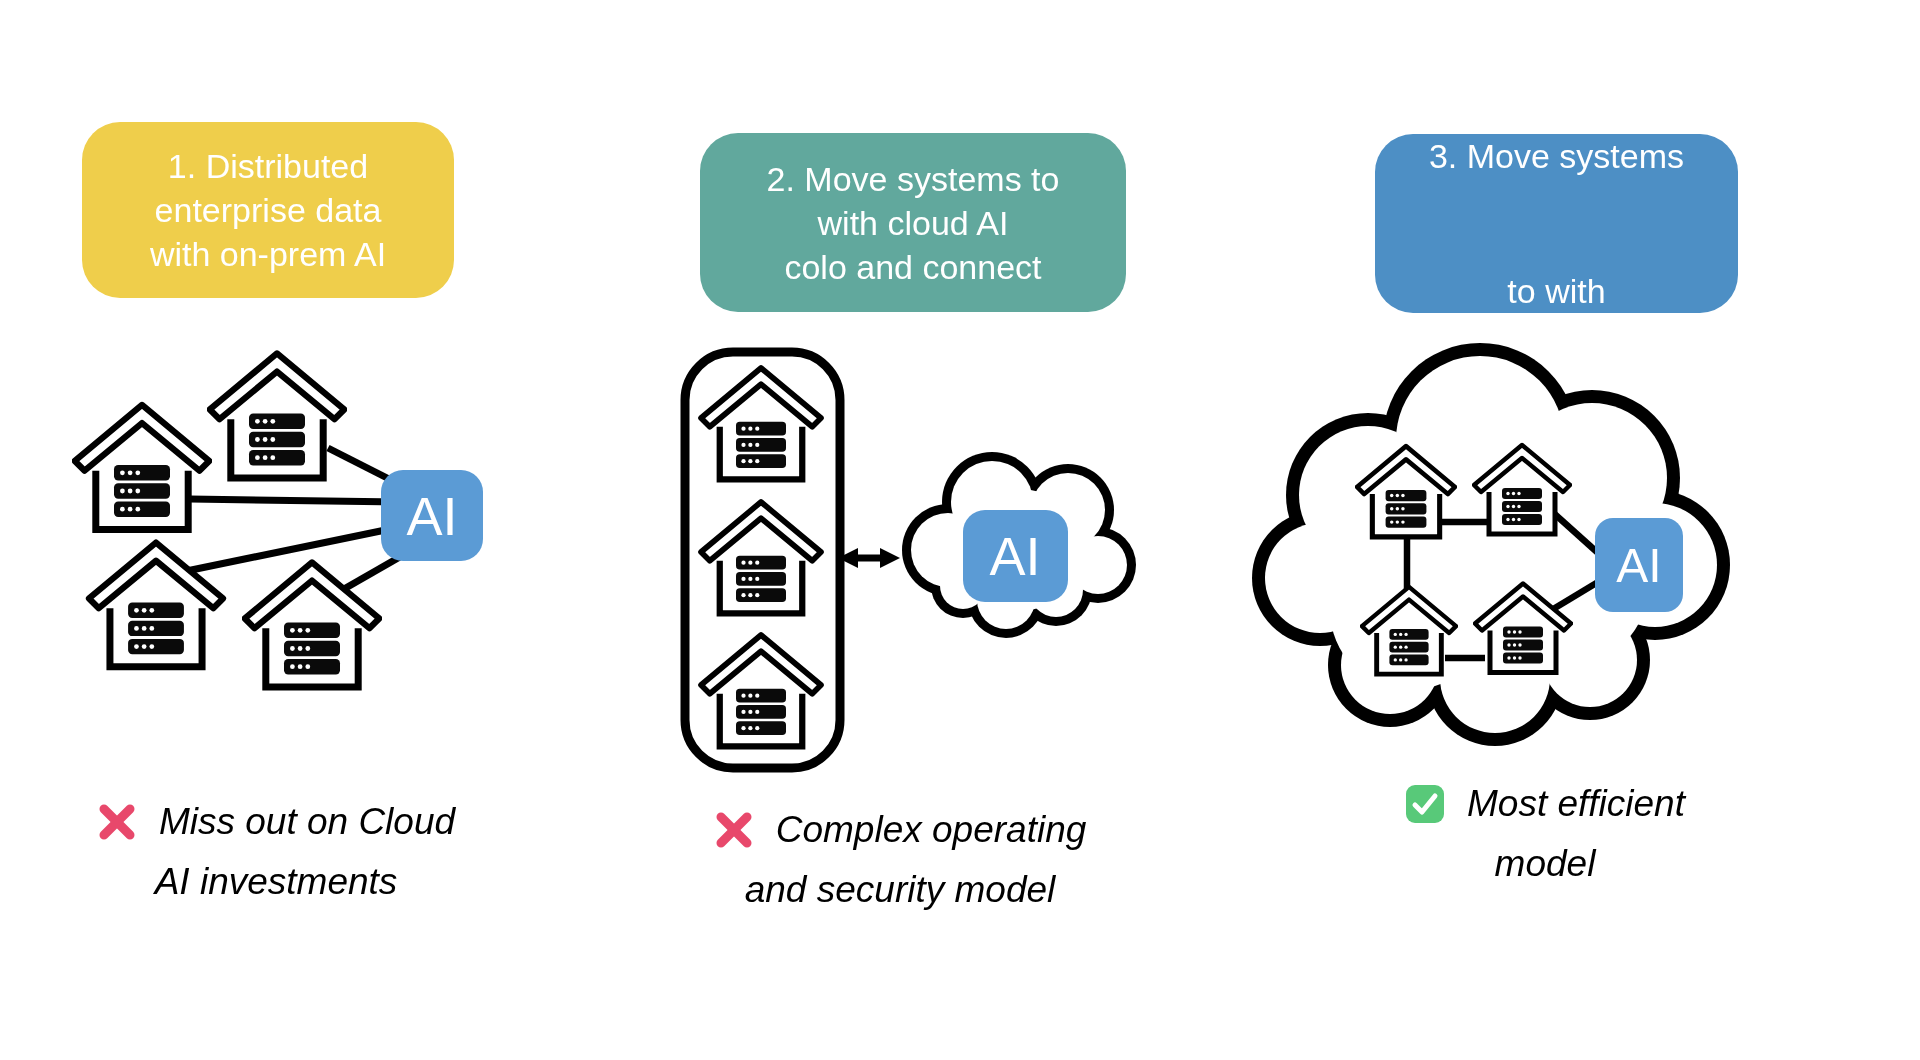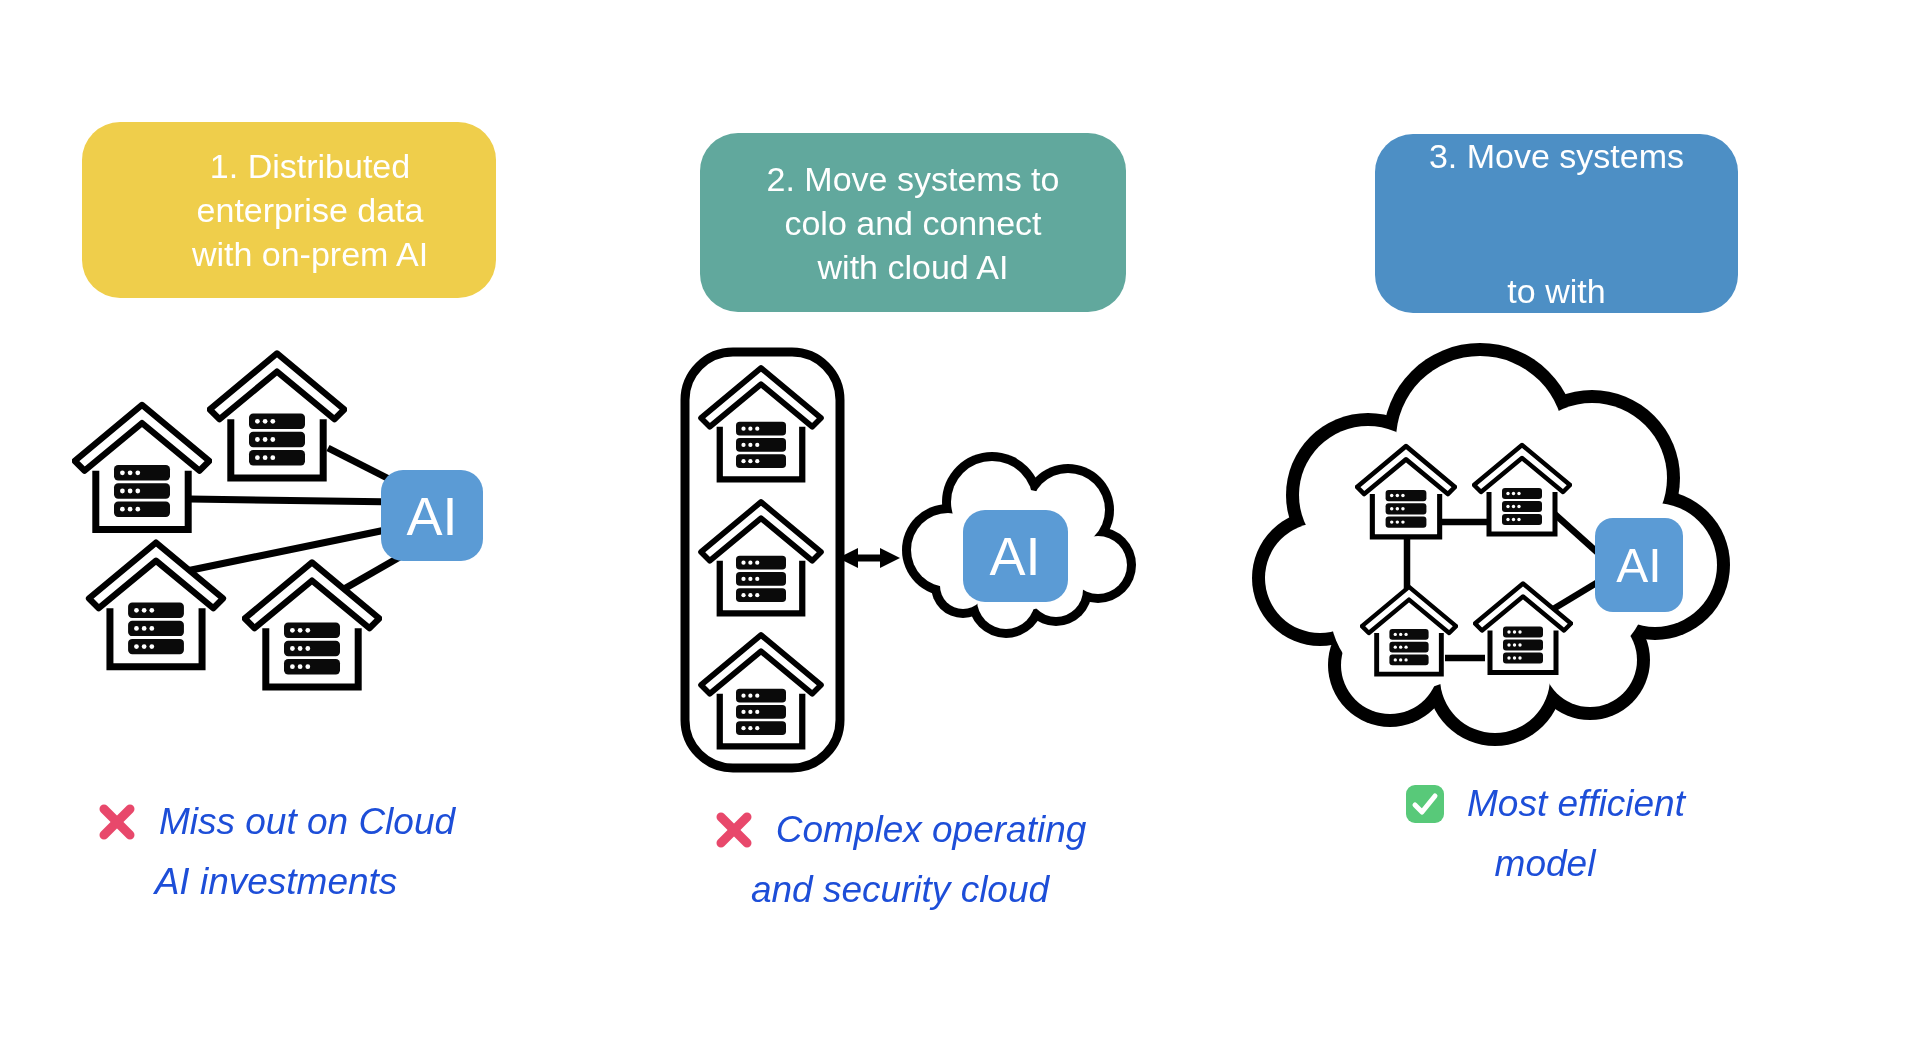--- a/index.html
+++ b/index.html
@@ -5,30 +5,30 @@
   html,body{margin:0;padding:0;background:#fff;}
   .canvas{
     position:relative;width:1920px;height:1060px;background:#ffffff;
     font-family:"Liberation Sans","DejaVu Sans",sans-serif;overflow:hidden;
   }
   .title-box{
     position:absolute;display:flex;flex-direction:column;justify-content:center;
     align-items:center;text-align:center;color:#ffffff;font-size:34px;
     line-height:44px;border-radius:38px;font-weight:400;
   }
-  .title-1{left:82px;top:122px;width:372px;height:176px;background:#EFCE4B;padding-left:42px;}
+  .title-1{left:82px;top:122px;width:372px;height:176px;background:#EFCE4B;}
   .title-2{left:700px;top:133px;width:426px;height:179px;background:#61A89D;}
   .title-3{left:1375px;top:134px;width:363px;height:179px;background:#4D8FC5;justify-content:space-between;}
   .dia{position:absolute;}
   .dia1{left:60px;top:330px;}
   .dia2{left:680px;top:340px;}
   .dia3{left:1240px;top:330px;}
   .caption{
     position:absolute;display:flex;flex-direction:column;align-items:center;
-    font-style:italic;font-size:37px;line-height:47px;color:#1d4ed8;
+    font-style:italic;font-size:37px;line-height:47px;color:#000000;
   }
   .cap1{left:60px;top:798px;width:432px;}
   .cap2{left:680px;top:806px;width:440px;}
   .cap3{left:1335px;top:780px;width:420px;}
   .cap-row{display:flex;align-items:center;gap:22px;}
   .vicon{width:40px;height:40px;flex:none;}
   .cap-line2{margin-top:13px;}
   .ai-text{
     font-family:"Liberation Sans","DejaVu Sans",sans-serif;
     fill:#ffffff;text-anchor:middle;
@@ -96,22 +96,22 @@
             <line x1="33" y1="7" x2="7" y2="33"></line>
         </g>
       </svg>
       <span>Miss out on Cloud</span>
     </div>
     <div class="cap-line2">AI investments</div>
   </div>
 
   <div class="title-box title-2" style="background-color: rgb(97, 168, 157);">
     <span>2. Move systems to</span>
+    <span>with cloud AI</span>
     <span>colo and connect</span>
-    <span>with cloud AI</span>
   </div>
 
   <svg class="dia dia2" width="470" height="440" viewBox="0 0 470 440">
     <rect x="5" y="12" width="155" height="416" rx="48" fill="#ffffff" stroke="#000000" stroke-width="9"></rect>
     <use href="#house-icon" x="15" y="23" width="132" height="120"></use>
     <use href="#house-icon" x="15" y="157" width="132" height="120"></use>
     <use href="#house-icon" x="15" y="290" width="132" height="120"></use>
     <g fill="#000000">
       <line x1="170" y1="218" x2="208" y2="218" stroke="#000000" stroke-width="7"></line>
       <polygon points="158,218 178,208 178,228"></polygon>
@@ -148,21 +148,21 @@
   <div class="caption cap2">
     <div class="cap-row">
       <svg class="vicon" viewBox="0 0 40 40">
         <g fill="none" stroke="#E8486B" stroke-width="9" stroke-linecap="round">
           <line x1="7" y1="7" x2="33" y2="33"></line>
             <line x1="33" y1="7" x2="7" y2="33"></line>
         </g>
       </svg>
       <span>Complex operating</span>
     </div>
-    <div class="cap-line2">and security cloud</div>
+    <div class="cap-line2">and security model</div>
   </div>
 
   <div class="title-box title-3" style="background-color: rgb(77, 143, 197);">
     <span>3. Move systems</span>
     <span>to with</span>
   </div>
 
   <svg class="dia dia3" width="500" height="430" viewBox="0 0 500 430">
     <g>
       <g fill="#000000">

